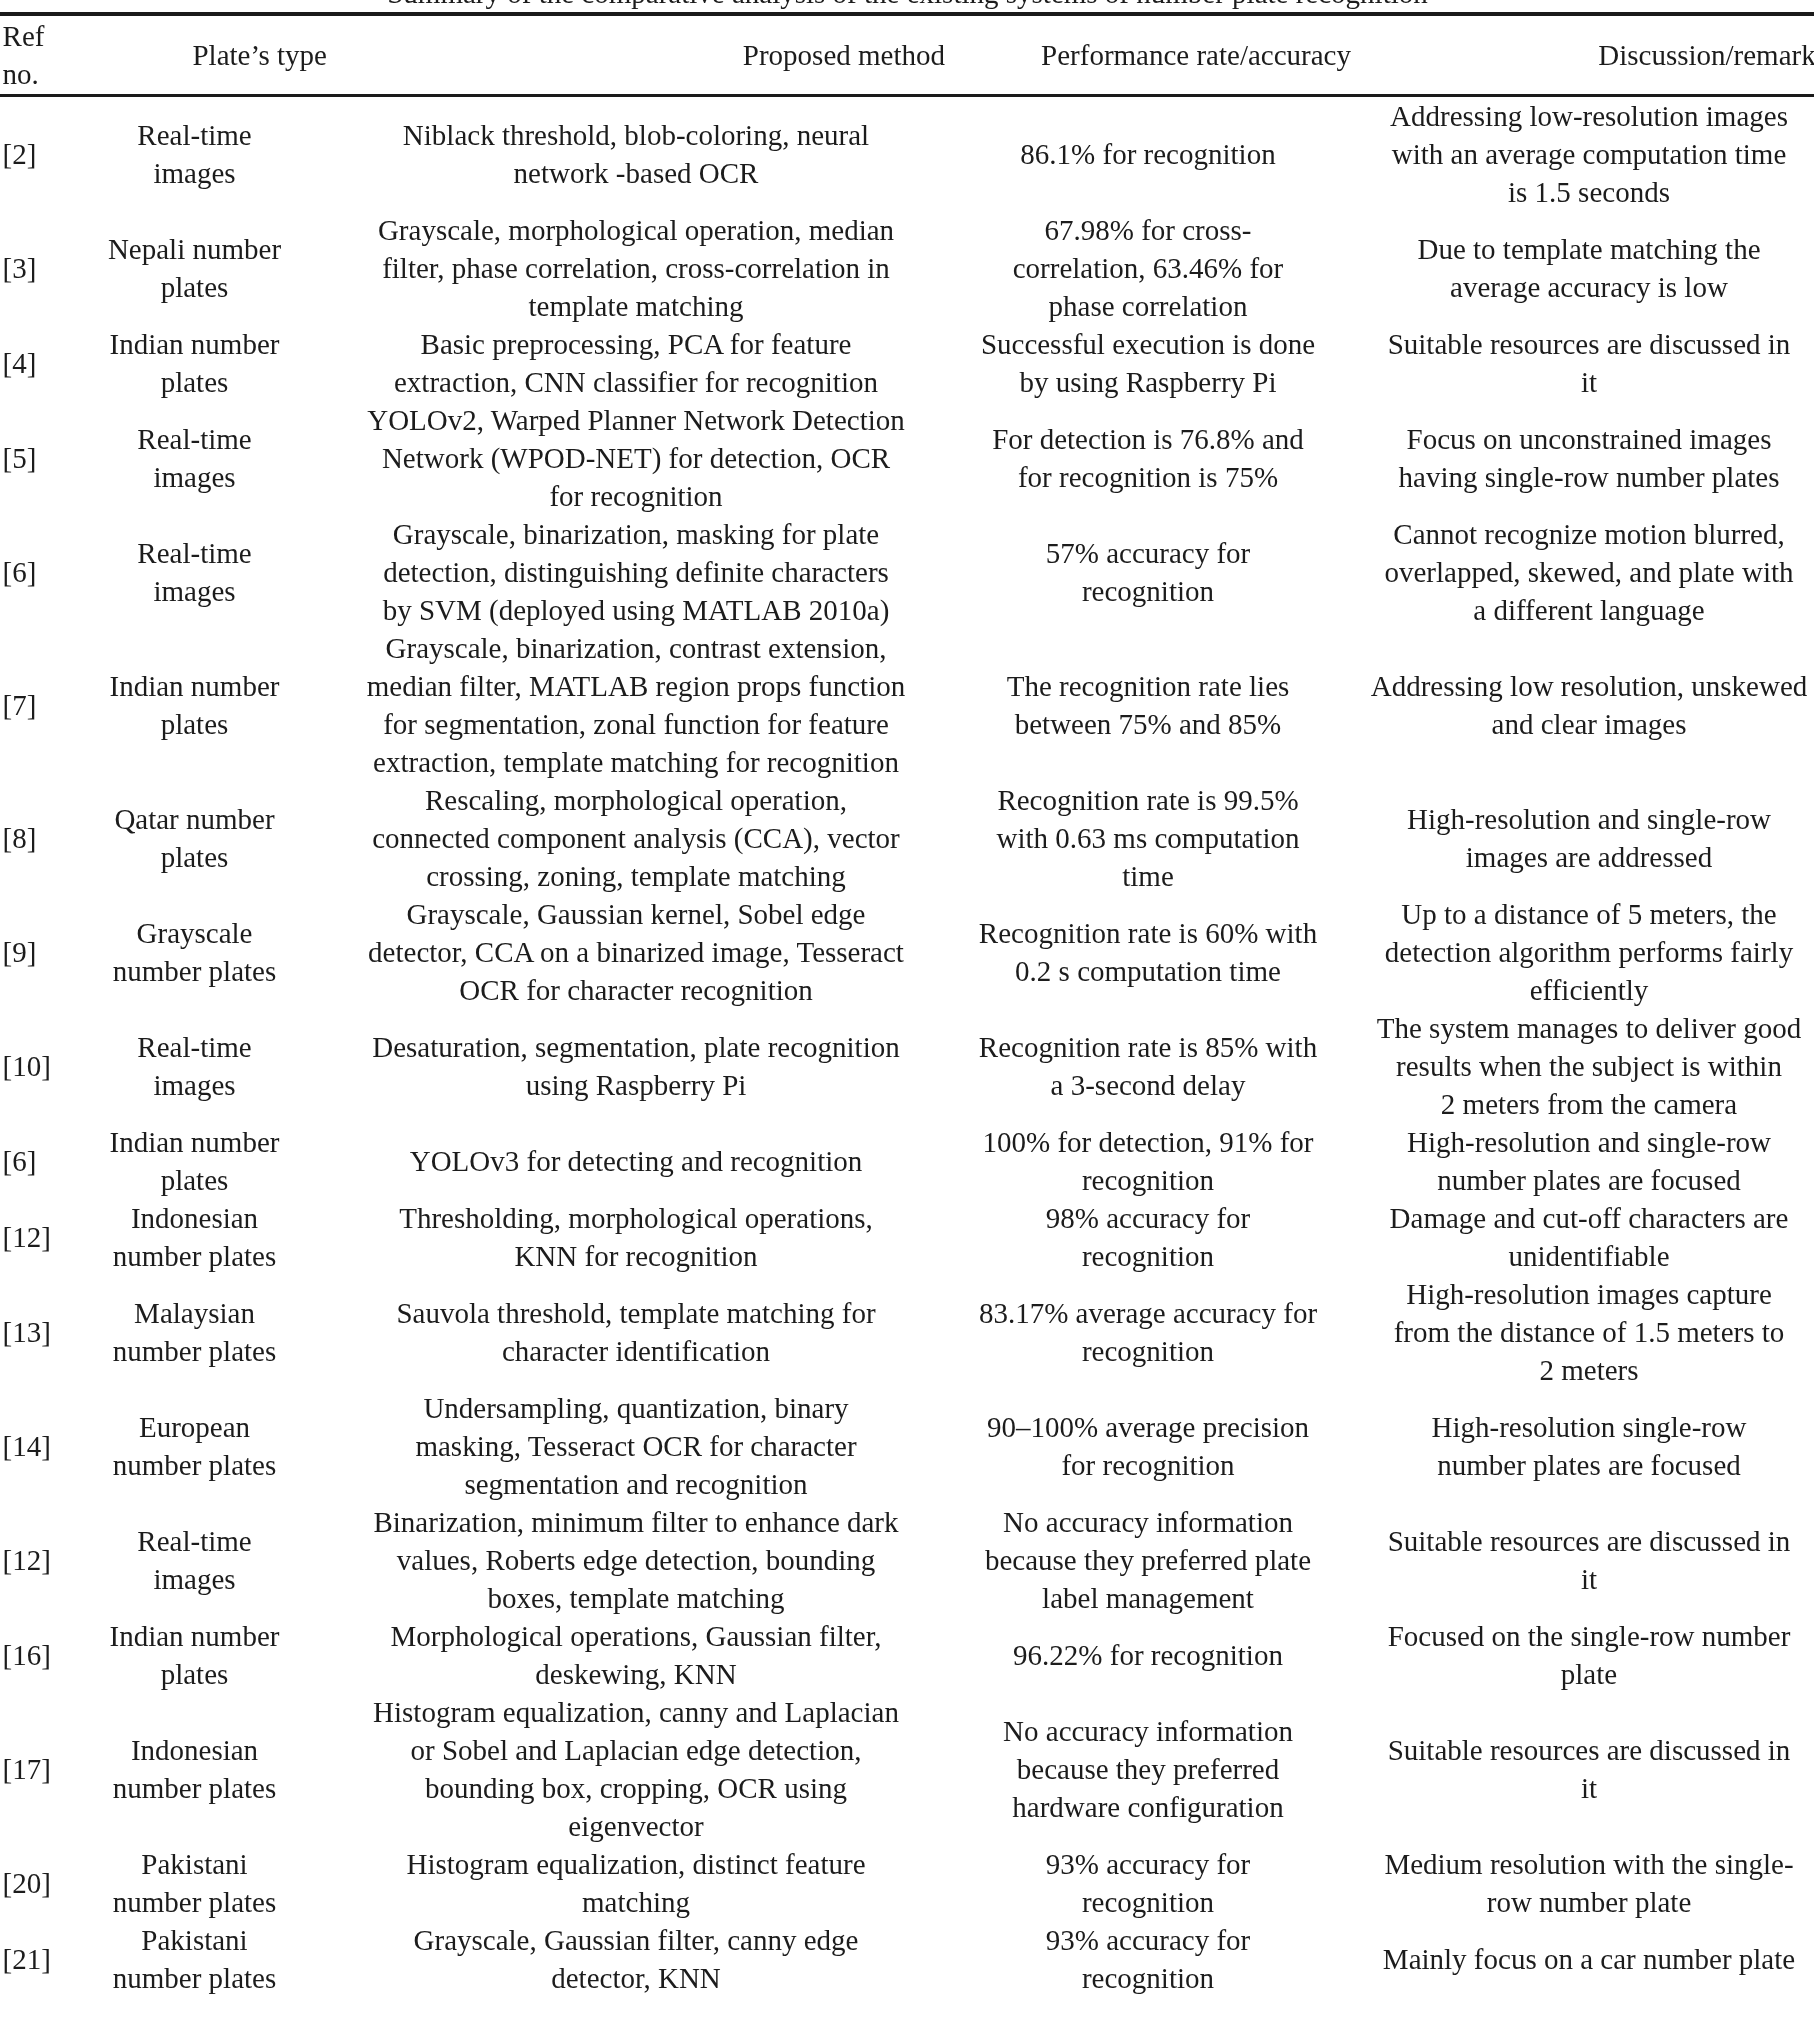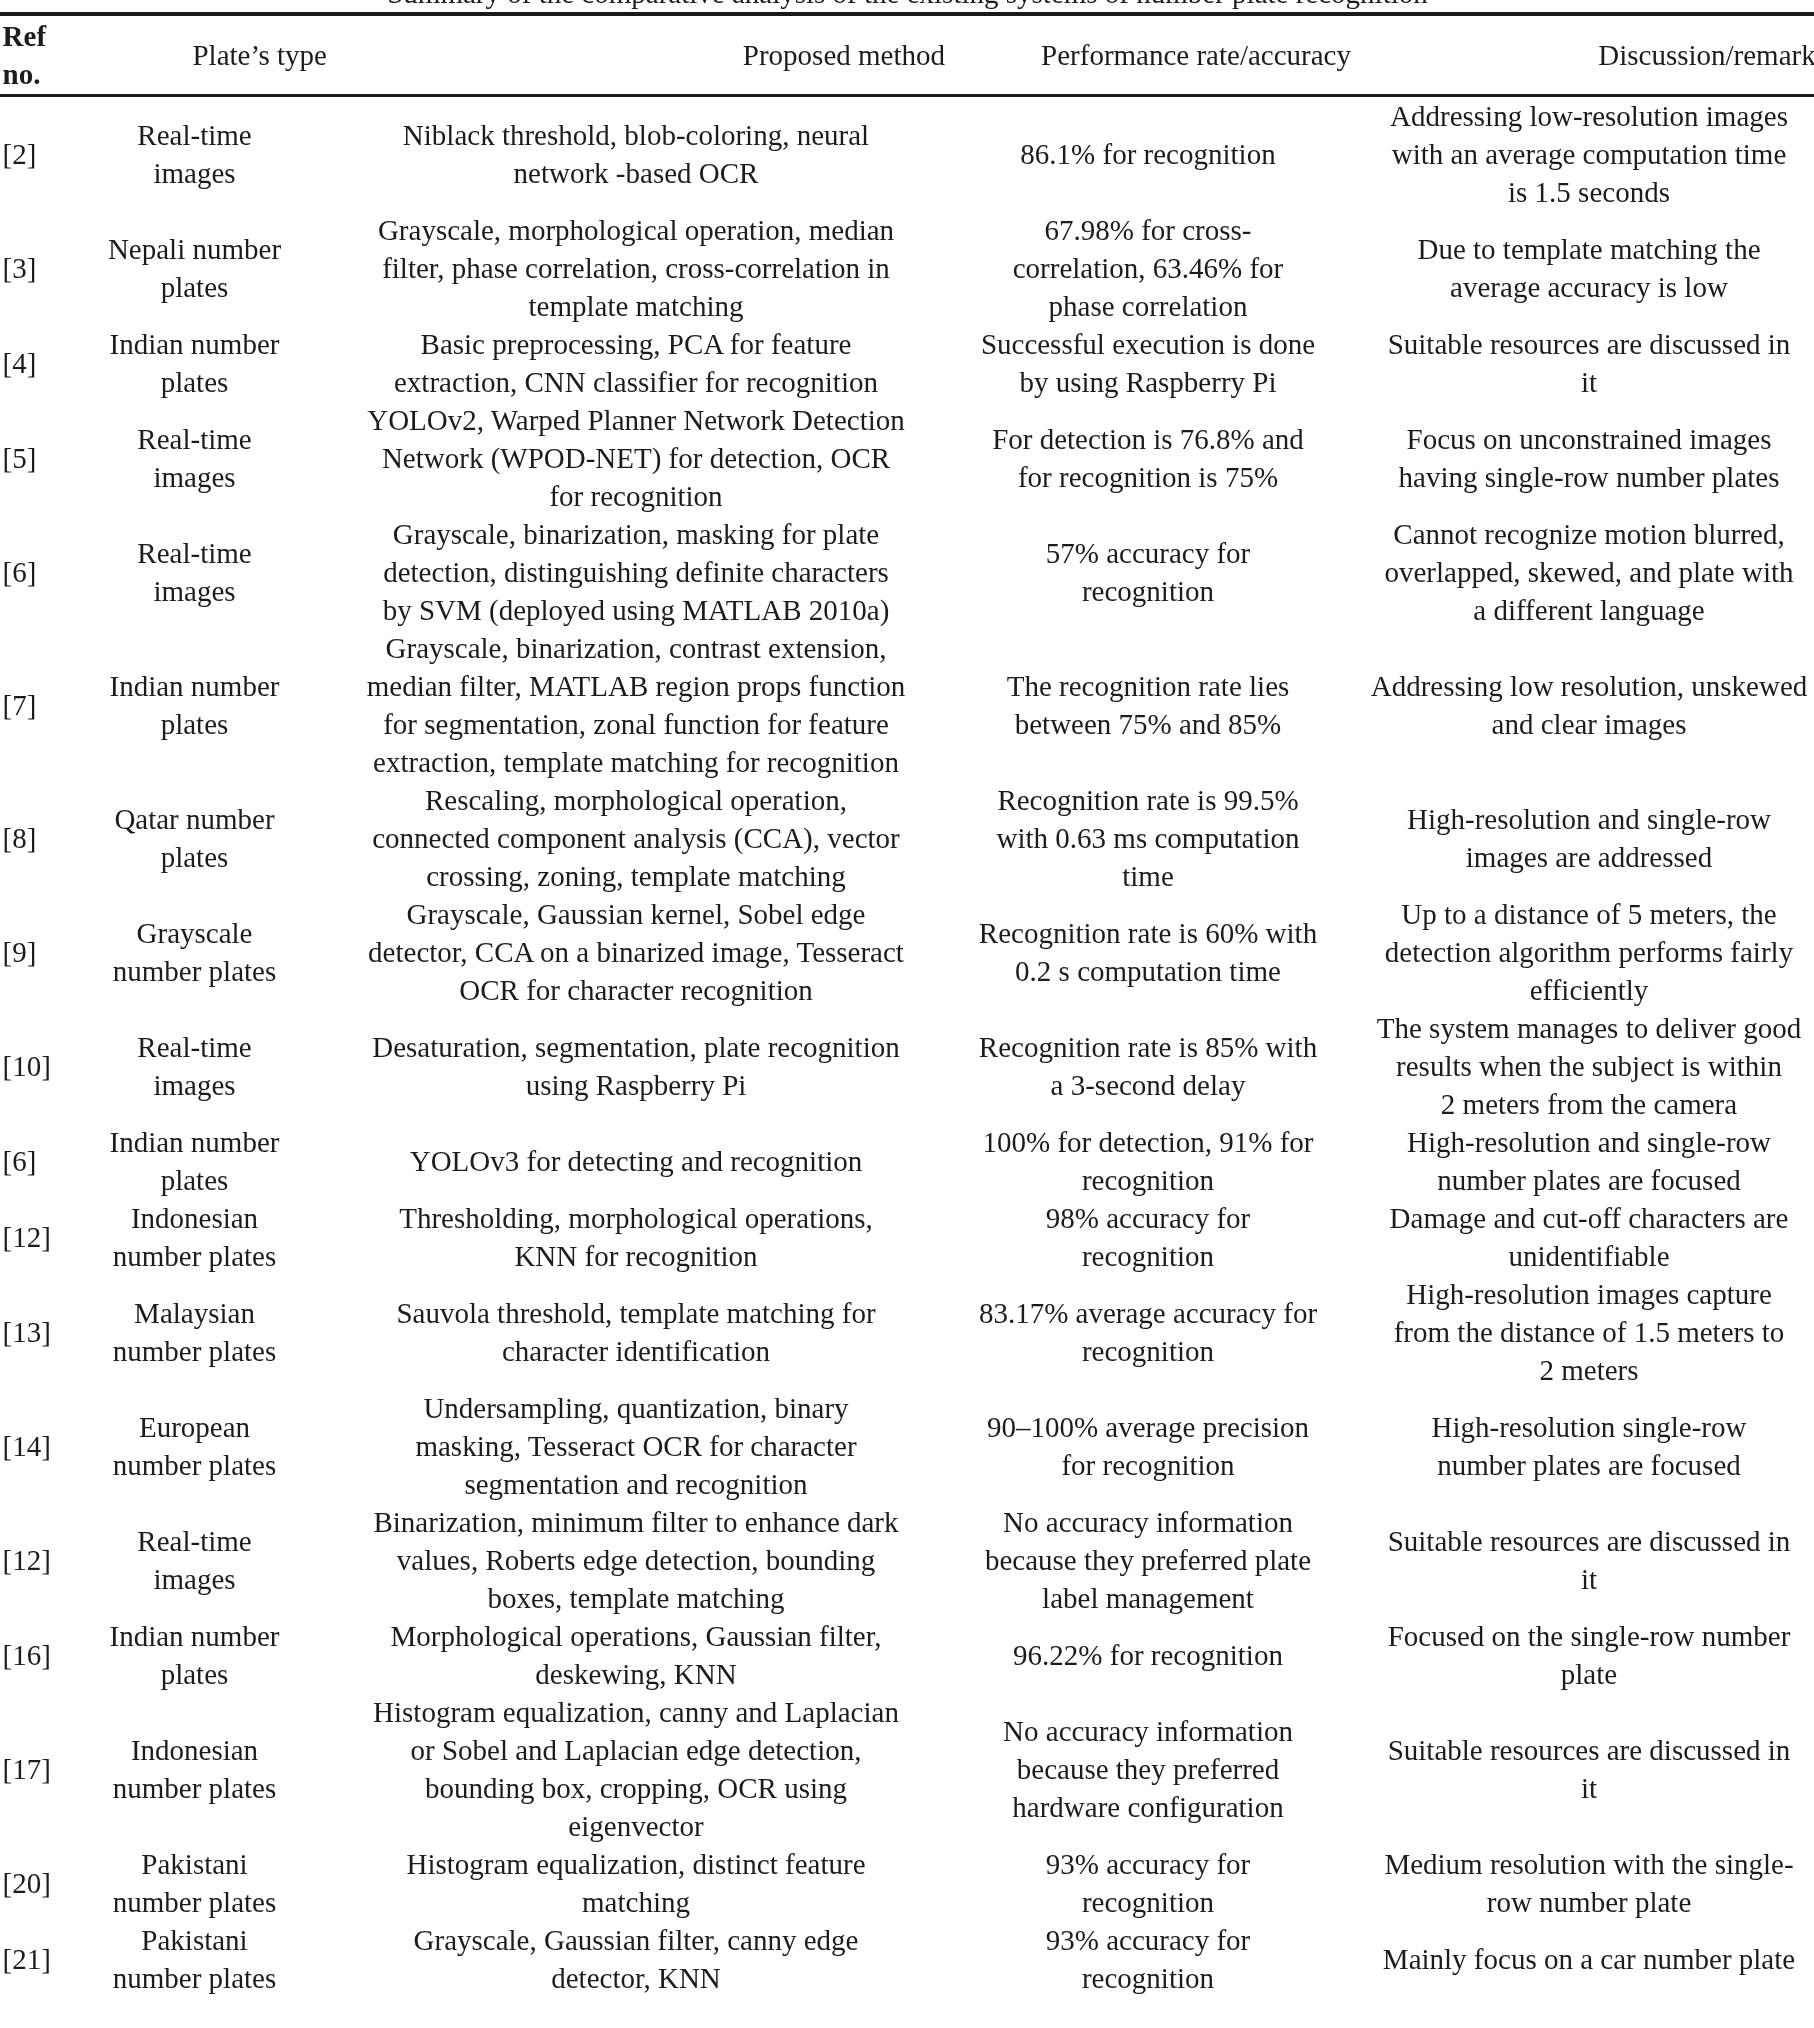--- a/index.html
+++ b/index.html
@@ -40,21 +40,21 @@
   col.c-perf { width: 406px; }
   col.c-disc { width: 476px; }
   thead th {
     font-weight: 400;
     border-bottom: 3.5px solid #1a1a1a;
     height: 81px;
     vertical-align: middle;
     text-align: right;
     white-space: pre;
   }
-  thead th.h-ref { text-align: left; padding-left: 2.6px; font-weight: bold; }
+  thead th.h-ref { text-align: left; padding-left: 2.6px; }
   tbody td {
     vertical-align: middle;
     text-align: center;
     white-space: pre;
     padding: 0;
   }
   tbody td.d-ref { text-align: left; padding-left: 2.6px; }
 </style>
 </head>
 <body>

